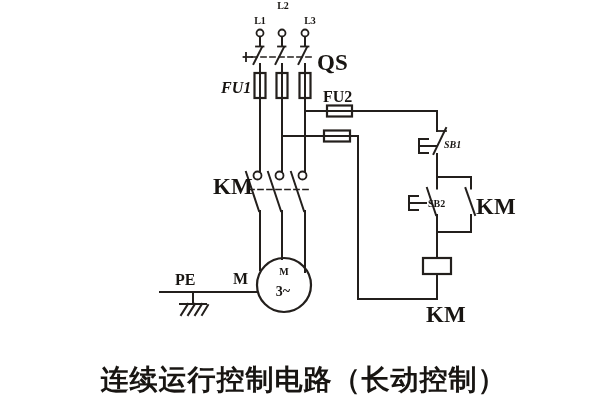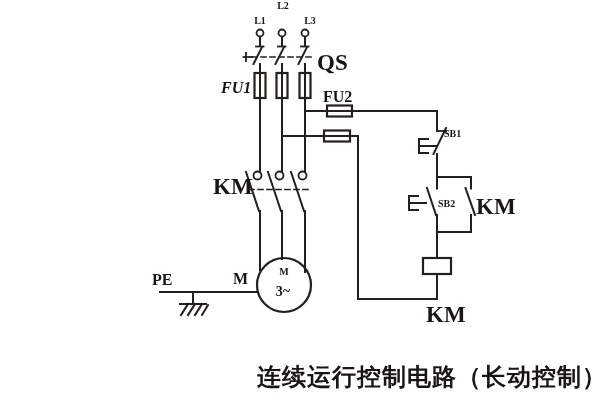--- a/index.html
+++ b/index.html
@@ -28,22 +28,22 @@
     font-size:16px;
     line-height:1.1;
     white-space:nowrap;
   }
   .lbl.small{font-size:10px;}
   .lbl.big{font-size:23px;}
   .lbl.center{text-align:center;}
   #caption{
     position:absolute;
     left:0;right:0;top:361px;
-    text-align:right;
-    font-size:24px;
+    text-align:center;
+    font-size:28px;
     font-weight:bold;
     letter-spacing:1px;
     color:var(--text,#181512);
   }
 </style>
 </head>
 <body>
 
 <div id="canvas" style="--line: #231f1c; --text: #181512; --bg: #ffffff;">
 
@@ -162,23 +162,23 @@
     </g>
   </svg>
 
   <span class="lbl small center" style="left:249px;top:15px;width:22px;">L1</span>
   <span class="lbl small center" style="left:272px;top:0;width:22px;">L2</span>
   <span class="lbl small center" style="left:299px;top:15px;width:22px;">L3</span>
   <span class="lbl big" style="left:317px;top:50px;">QS</span>
   <span class="lbl" style="left:221px;top:79px;font-style:italic;">FU1</span>
   <span class="lbl" style="left:323px;top:88px;text-align:center;">FU2</span>
   <span class="lbl big" style="left:213px;top:174px;">KM</span>
-  <span class="lbl small" style="left:444px;top:128px;">SB1</span>
-  <span class="lbl small" style="left:438px;top:198px;">SB2</span>
+  <span class="lbl small" style="left:444px;top:139px;font-style:italic;">SB1</span>
+  <span class="lbl small" style="left:428px;top:198px;">SB2</span>
   <span class="lbl big" style="left:476px;top:194px;">KM</span>
   <span class="lbl big" style="left:426px;top:302px;">KM</span>
-  <span class="lbl" style="left:152px;top:271px;">PE</span>
+  <span class="lbl" style="left:175px;top:271px;">PE</span>
   <span class="lbl" style="left:233px;top:270px;">M</span>
   <span class="lbl small center" style="left:275px;top:266px;width:18px;">M</span>
   <span class="lbl small center" style="left:269px;top:284px;width:28px;font-size:14px;">3~</span>
 
   <div id="caption">连续运行控制电路（长动控制）</div>
 </div>
 
 </body></html>

